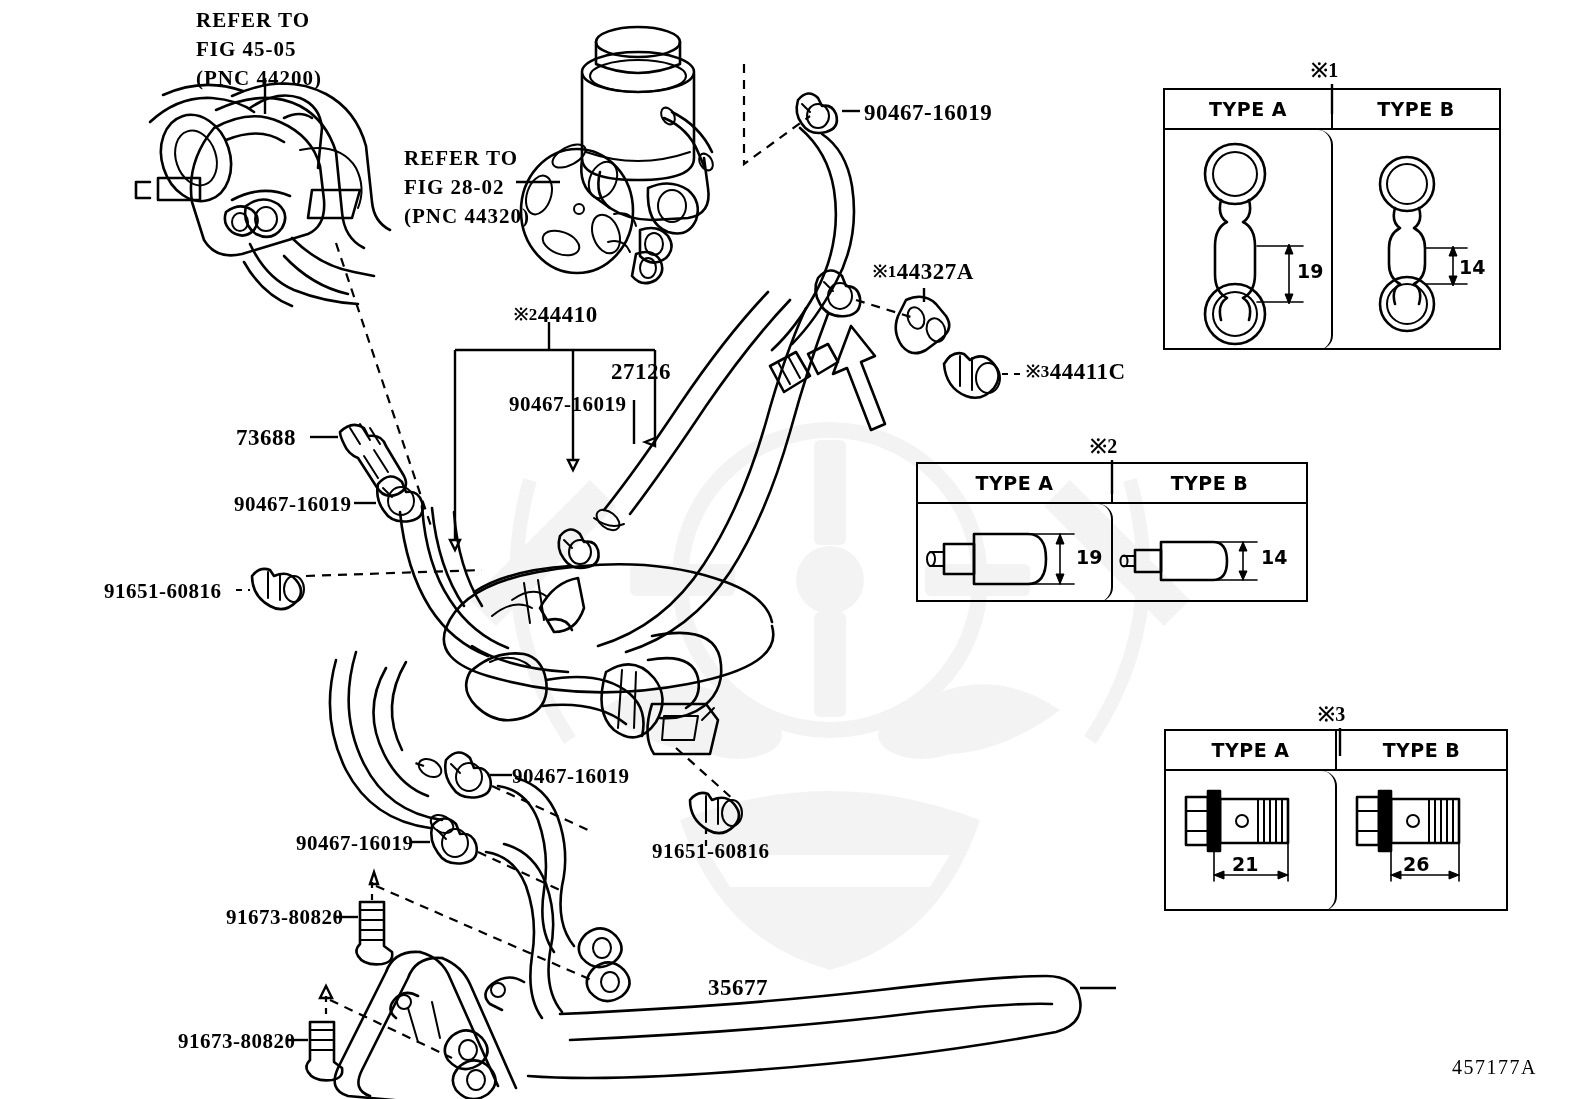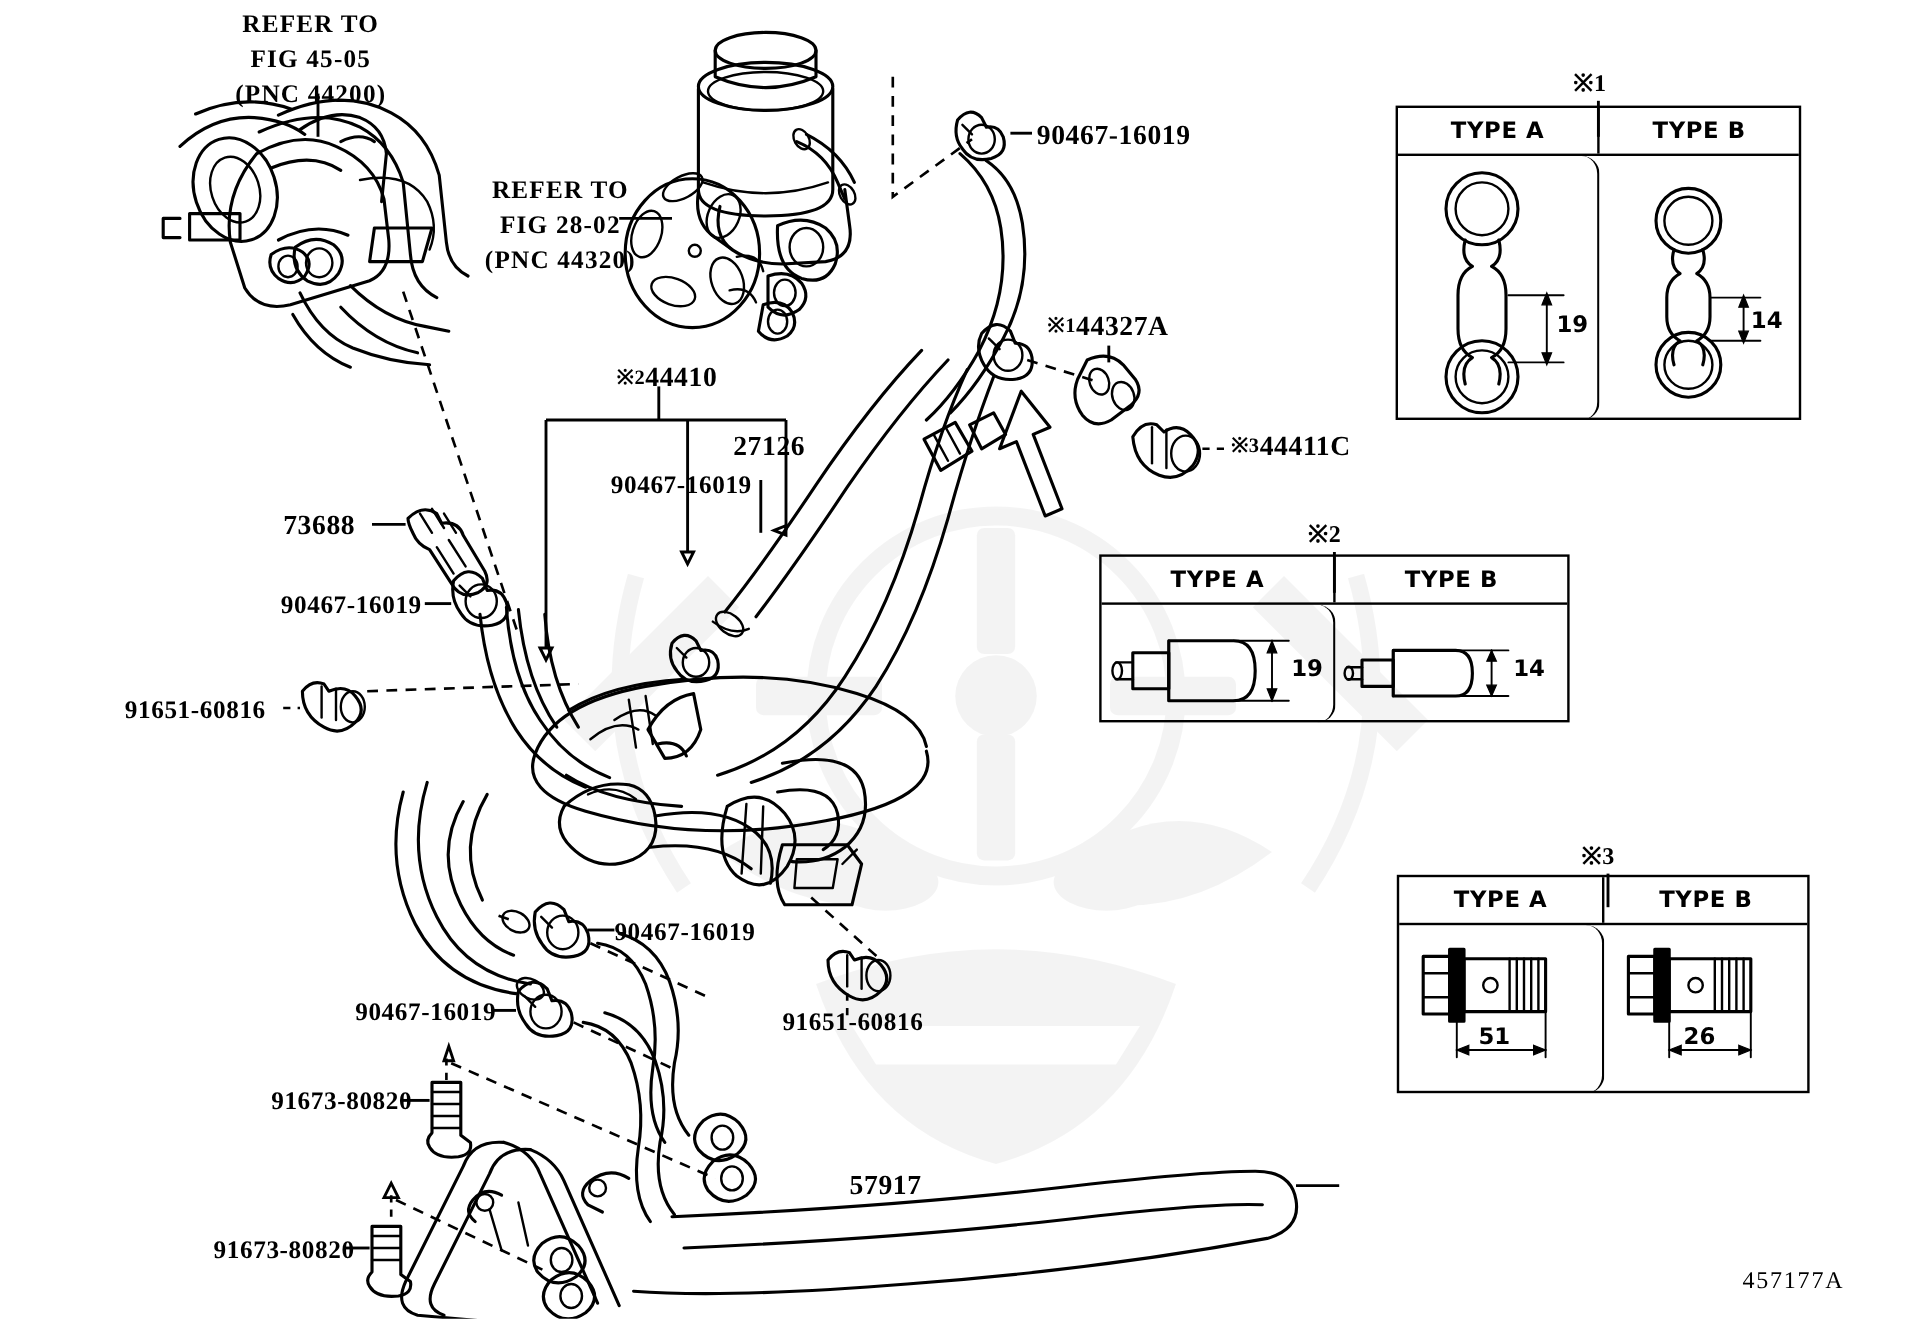--- a/index.html
+++ b/index.html
@@ -13,21 +13,20 @@
 
   
   .lbl{
     position:absolute;
     font-family:"Liberation Serif", serif;
     font-weight:bold;
     font-size:21px;
     letter-spacing:0.5px;
     white-space:nowrap;
     line-height:1.25;
-    text-align:center;
   }
   .lbl.big{font-size:23px;}
   .lbl.refer{font-size:21px;line-height:1.38;letter-spacing:1px;}
   .mark{font-size:17px;font-weight:bold;vertical-align:2px;}
 
   
   .tbl{
     position:absolute;
     border:2.5px solid #000;
     background:transparent;
@@ -423,21 +422,21 @@
   <div class="lbl" style="left:512px;top:763px;"><span>90467-16019</span></div>
 
   <div class="lbl" style="left:296px;top:830px;"><span>90467-16019</span></div>
 
   <div class="lbl" style="left:652px;top:838px;"><span>91651-60816</span></div>
 
   <div class="lbl" style="left:226px;top:904px;"><span>91673-80820</span></div>
 
   <div class="lbl" style="left:178px;top:1028px;"><span>91673-80820</span></div>
 
-  <div class="lbl big" style="left:708px;top:974px;"><span>57917</span></div>
+  <div class="lbl big" style="left:708px;top:974px;"><span>35677</span></div>
 
   <div class="lbl" style="left:1311px;top:58px;font-size:20px;"><span>※1</span></div>
   <svg width="1592" height="1099">
     <path class="lead" d="M1332,84 v30"></path>
   </svg>
   <div class="tbl" id="tbl1" style="left:1163px;top:88px;width:338px;height:262px;">
     <div class="hdr">
       <div>TYPE A</div>
       <div>TYPE B</div>
     </div>
@@ -554,21 +553,21 @@
             <path class="ln2" d="M90,14 v44"></path>
             <path class="ln2" d="M96,14 v44"></path>
             <path class="ln2" d="M102,14 v44"></path>
             <path class="thin" d="M34,62 v34"></path>
             <path class="thin" d="M108,58 v38"></path>
             <path class="thin" d="M34,90 h74"></path>
             <path class="fillblk" d="M44,86 l-10,4 l10,4z"></path>
             <path class="fillblk" d="M98,86 l10,4 l-10,4z"></path>
           </g>
         </svg>
-        <div class="dimtxt" style="left:66px;top:82px;">51</div>
+        <div class="dimtxt" style="left:66px;top:82px;">21</div>
       </div>
       <div>
         <svg width="172" height="144">
           <g transform="translate(14,14)">
             <path class="ln" d="M6,12 h22 v48 h-22z"></path>
             <path class="ln2" d="M6,26 h22"></path>
             <path class="ln2" d="M6,46 h22"></path>
             <path class="ln fillblk" d="M28,6 h12 v60 h-12z"></path>
             <path class="ln" d="M40,14 h68 v44 h-68z"></path>
             <circle class="ln2" cx="62" cy="36" r="6"></circle>

